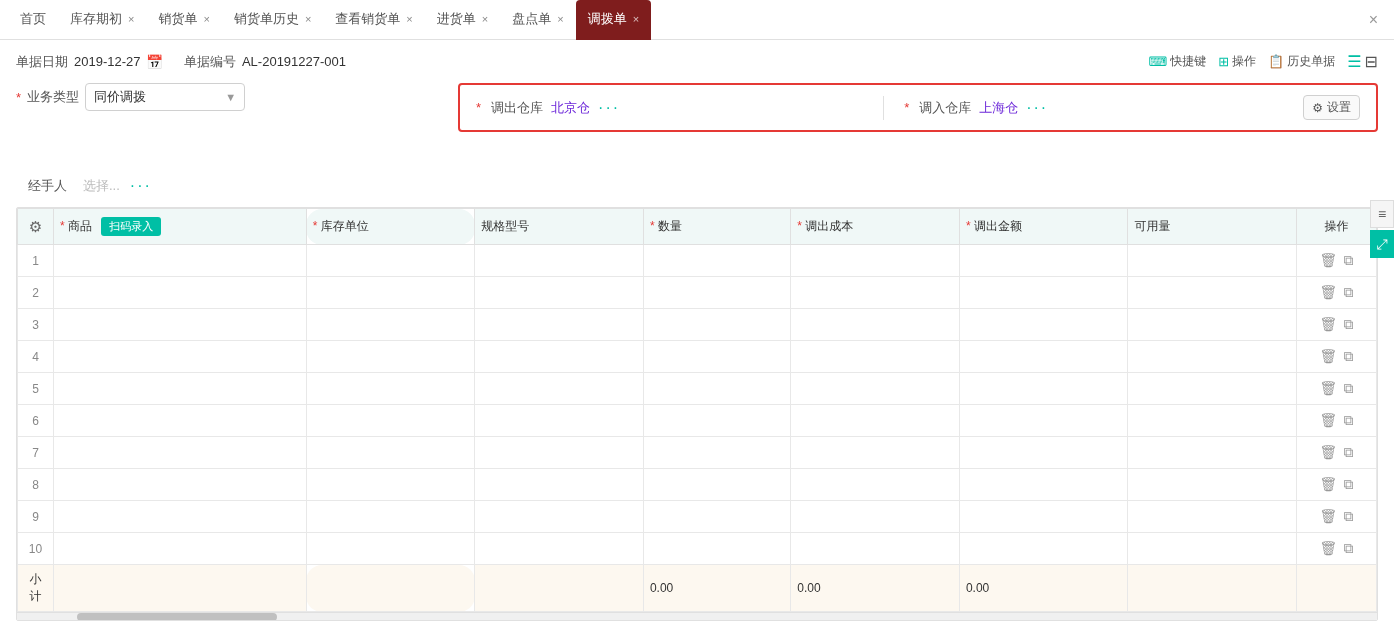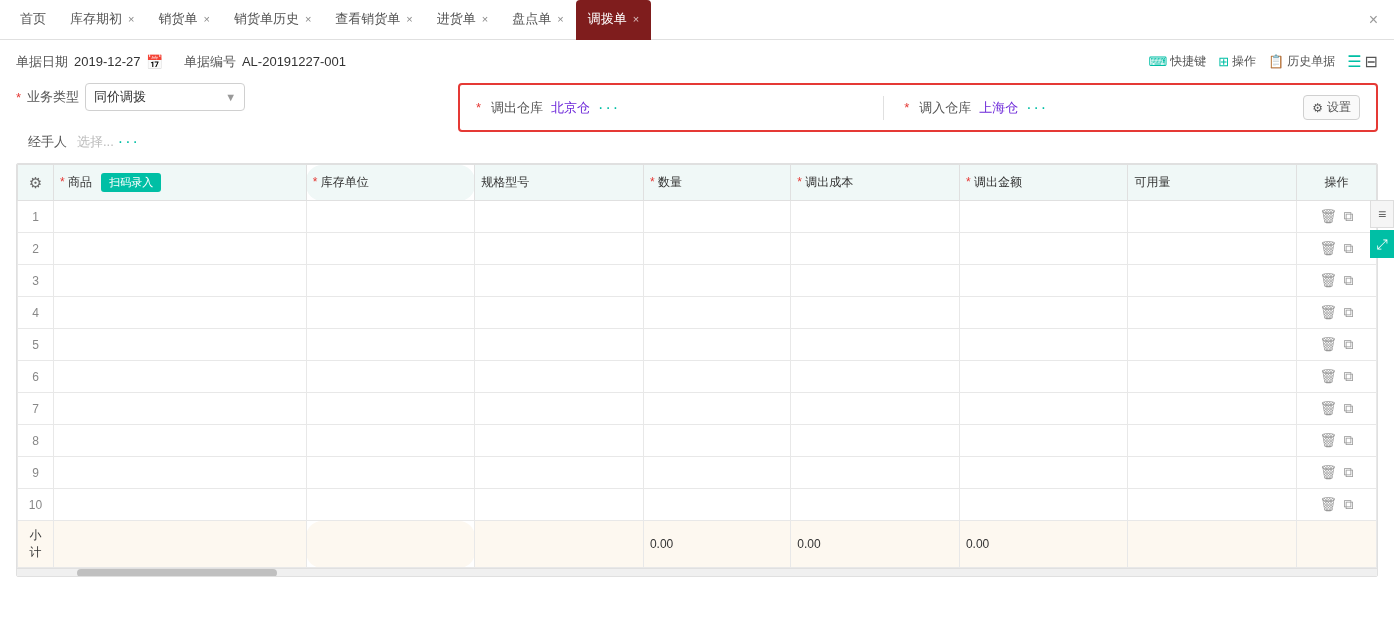--- a/index.html
+++ b/index.html
@@ -157,21 +157,22 @@
       min-width: 160px;
       background: #fff;
       cursor: pointer;
       justify-content: space-between;
     }
     .select-dropdown .arrow { color: #999; font-size: 11px; }
 
     .handler-field {
       display: flex;
       align-items: center;
-      gap: 4px;
+      gap: 10px;
+      margin-top: 44px;
     }
     .handler-dots { color: #00bfa5; cursor: pointer; font-size: 16px; letter-spacing: 2px; }
 
     
     .table-container {
       border: 1px solid #e0e0e0;
       border-radius: 2px;
       overflow: hidden;
     }
     table {

